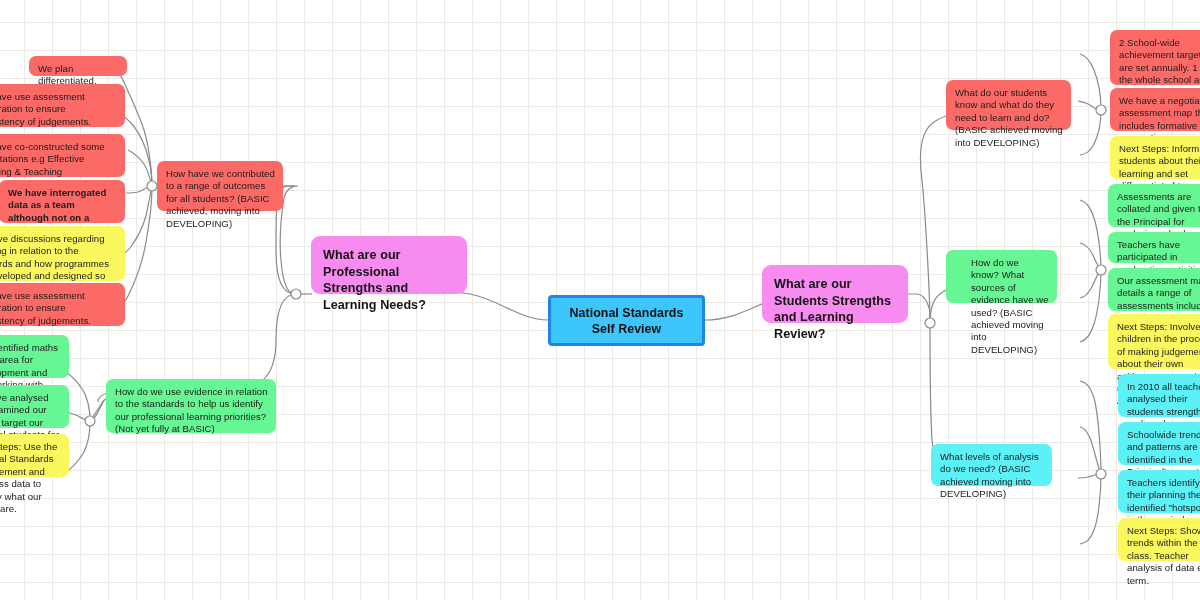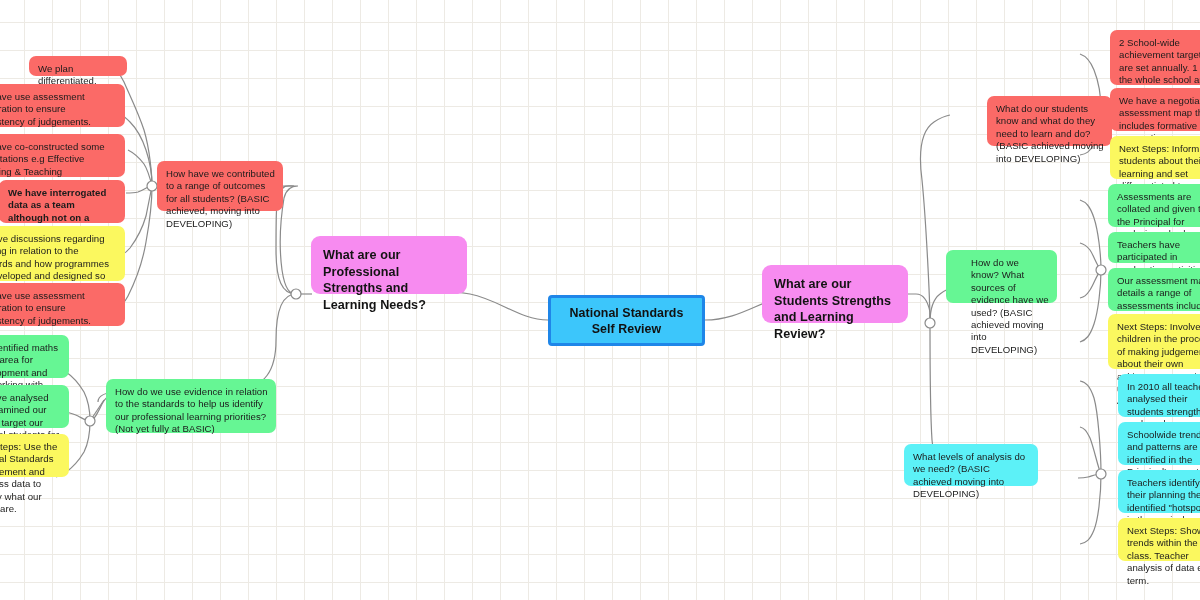--- a/index.html
+++ b/index.html
@@ -121,30 +121,30 @@
   <div class="node red" style="left:-35px;top:283px;width:160px;height:43px;">We have use assessment moderation to ensure consistency of judgements.</div>
 
   <div class="node green" style="left:106px;top:379px;width:170px;height:54px;">How do we use evidence in relation to the standards to help us identify our professional learning priorities? (Not yet fully at BASIC)</div>
 
   <div class="node green" style="left:-36px;top:335px;width:105px;height:43px;">We identified maths as an area for development and are working with Jane Wilkinson</div>
   <div class="node green" style="left:-40px;top:385px;width:109px;height:43px;">We have analysed and examined our data to target our potential students for 2011.</div>
   <div class="node yellow" style="left:-38px;top:434px;width:107px;height:43px;">Next Steps: Use the National Standards achievement and progress data to identify what our needs are.</div>
 
   <div class="node pink" style="left:762px;top:265px;width:146px;height:58px;">What are our Students Strengths and Learning Review?</div>
 
-  <div class="node red" style="left:946px;top:96px;width:125px;height:50px;margin-left:41px;">What do our students know and what do they need to learn and do? (BASIC achieved moving into DEVELOPING)</div>
+  <div class="node red" style="left:946px;top:80px;width:125px;height:50px;">What do our students know and what do they need to learn and do? (BASIC achieved moving into DEVELOPING)</div>
   <div class="node red" style="left:1110px;top:30px;width:120px;height:55px;">2 School-wide achievement targets are set annually. 1 is for the whole school and 1 for a targeted group.</div>
   <div class="node red" style="left:1110px;top:88px;width:120px;height:43px;">We have a negotiated assessment map that includes formative and summative assessments.  All children are assessed.</div>
   <div class="node yellow" style="left:1110px;top:136px;width:120px;height:43px;">Next Steps: Inform students about their learning and set differentiated targets for groups and individuals in each class.</div>
 
   <div class="node green" style="left:946px;top:250px;width:111px;height:53px;padding-left:25px;">How do we know? What sources of evidence have we used? (BASIC achieved moving into DEVELOPING)</div>
   <div class="node green" style="left:1108px;top:184px;width:122px;height:43px;">Assessments are collated and given to the Principal for analysis and school-wide reporting.</div>
   <div class="node green" style="left:1108px;top:232px;width:122px;height:31px;">Teachers have participated in moderation activities.</div>
   <div class="node green" style="left:1108px;top:268px;width:122px;height:43px;">Our assessment map details a range of assessments including normed assessments e.g. STAR, Diagnostic Survey, PAT.</div>
   <div class="node yellow" style="left:1108px;top:314px;width:122px;height:55px;">Next Steps: Involve children in the process of making judgements about their own achievement. Seniors use e-AsTTLe and AsTTLe regularly.</div>
 
-  <div class="node cyan" style="left:904px;top:444px;width:134px;height:42px;">What levels of analysis do we need? (BASIC achieved moving into DEVELOPING)</div>
+  <div class="node cyan" style="left:931px;top:444px;width:121px;height:42px;">What levels of analysis do we need? (BASIC achieved moving into DEVELOPING)</div>
   <div class="node cyan" style="left:1118px;top:374px;width:112px;height:43px;">In 2010 all teachers analysed their students strengths and weaknesses ready for the ERO visit.</div>
   <div class="node cyan" style="left:1118px;top:422px;width:112px;height:43px;">Schoolwide trends and patterns are identified in the Principal's report to the BoT.</div>
   <div class="node cyan" style="left:1118px;top:470px;width:112px;height:43px;">Teachers identify in their planning their identified "hotspots" in the curriculum e.g. place value.</div>
   <div class="node yellow" style="left:1118px;top:518px;width:112px;height:43px;">Next Steps: Show trends within the class.  Teacher analysis of data each term.</div>
 
 </div>
 
 </body></html>

